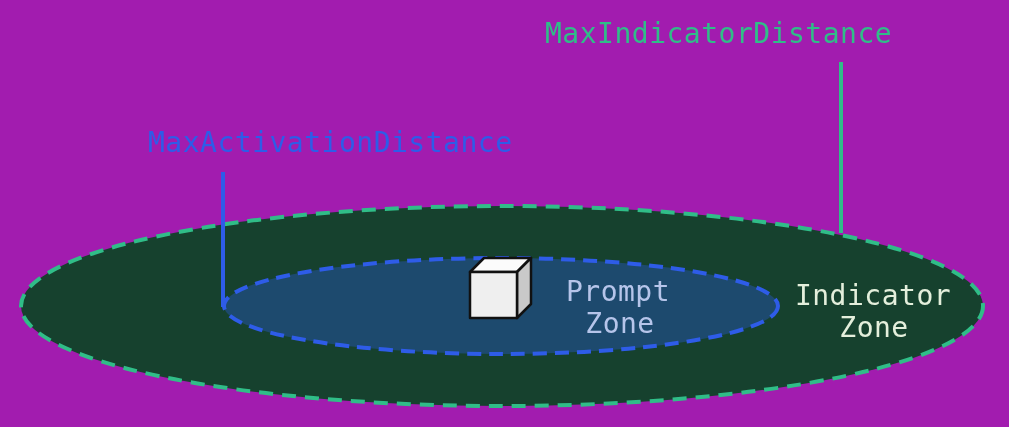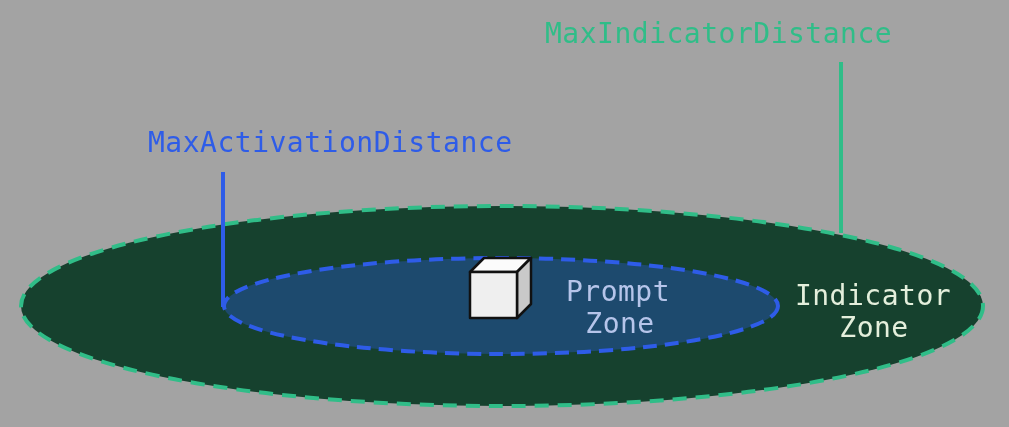--- a/index.html
+++ b/index.html
@@ -4,21 +4,21 @@
 <style>
   html, body {
     margin: 0;
     padding: 0;
     background: #000;
   }
   .canvas {
     position: relative;
     width: 1009px;
     height: 427px;
-    background: #a3a3a3;
+    background: #a21caf;
     overflow: hidden;
   }
   svg text {
     font-family: "DejaVu Sans Mono", "Liberation Mono", monospace;
     font-size: 28px;
     letter-spacing: 0.5px;
   }
 </style>
 </head>
 <body>

